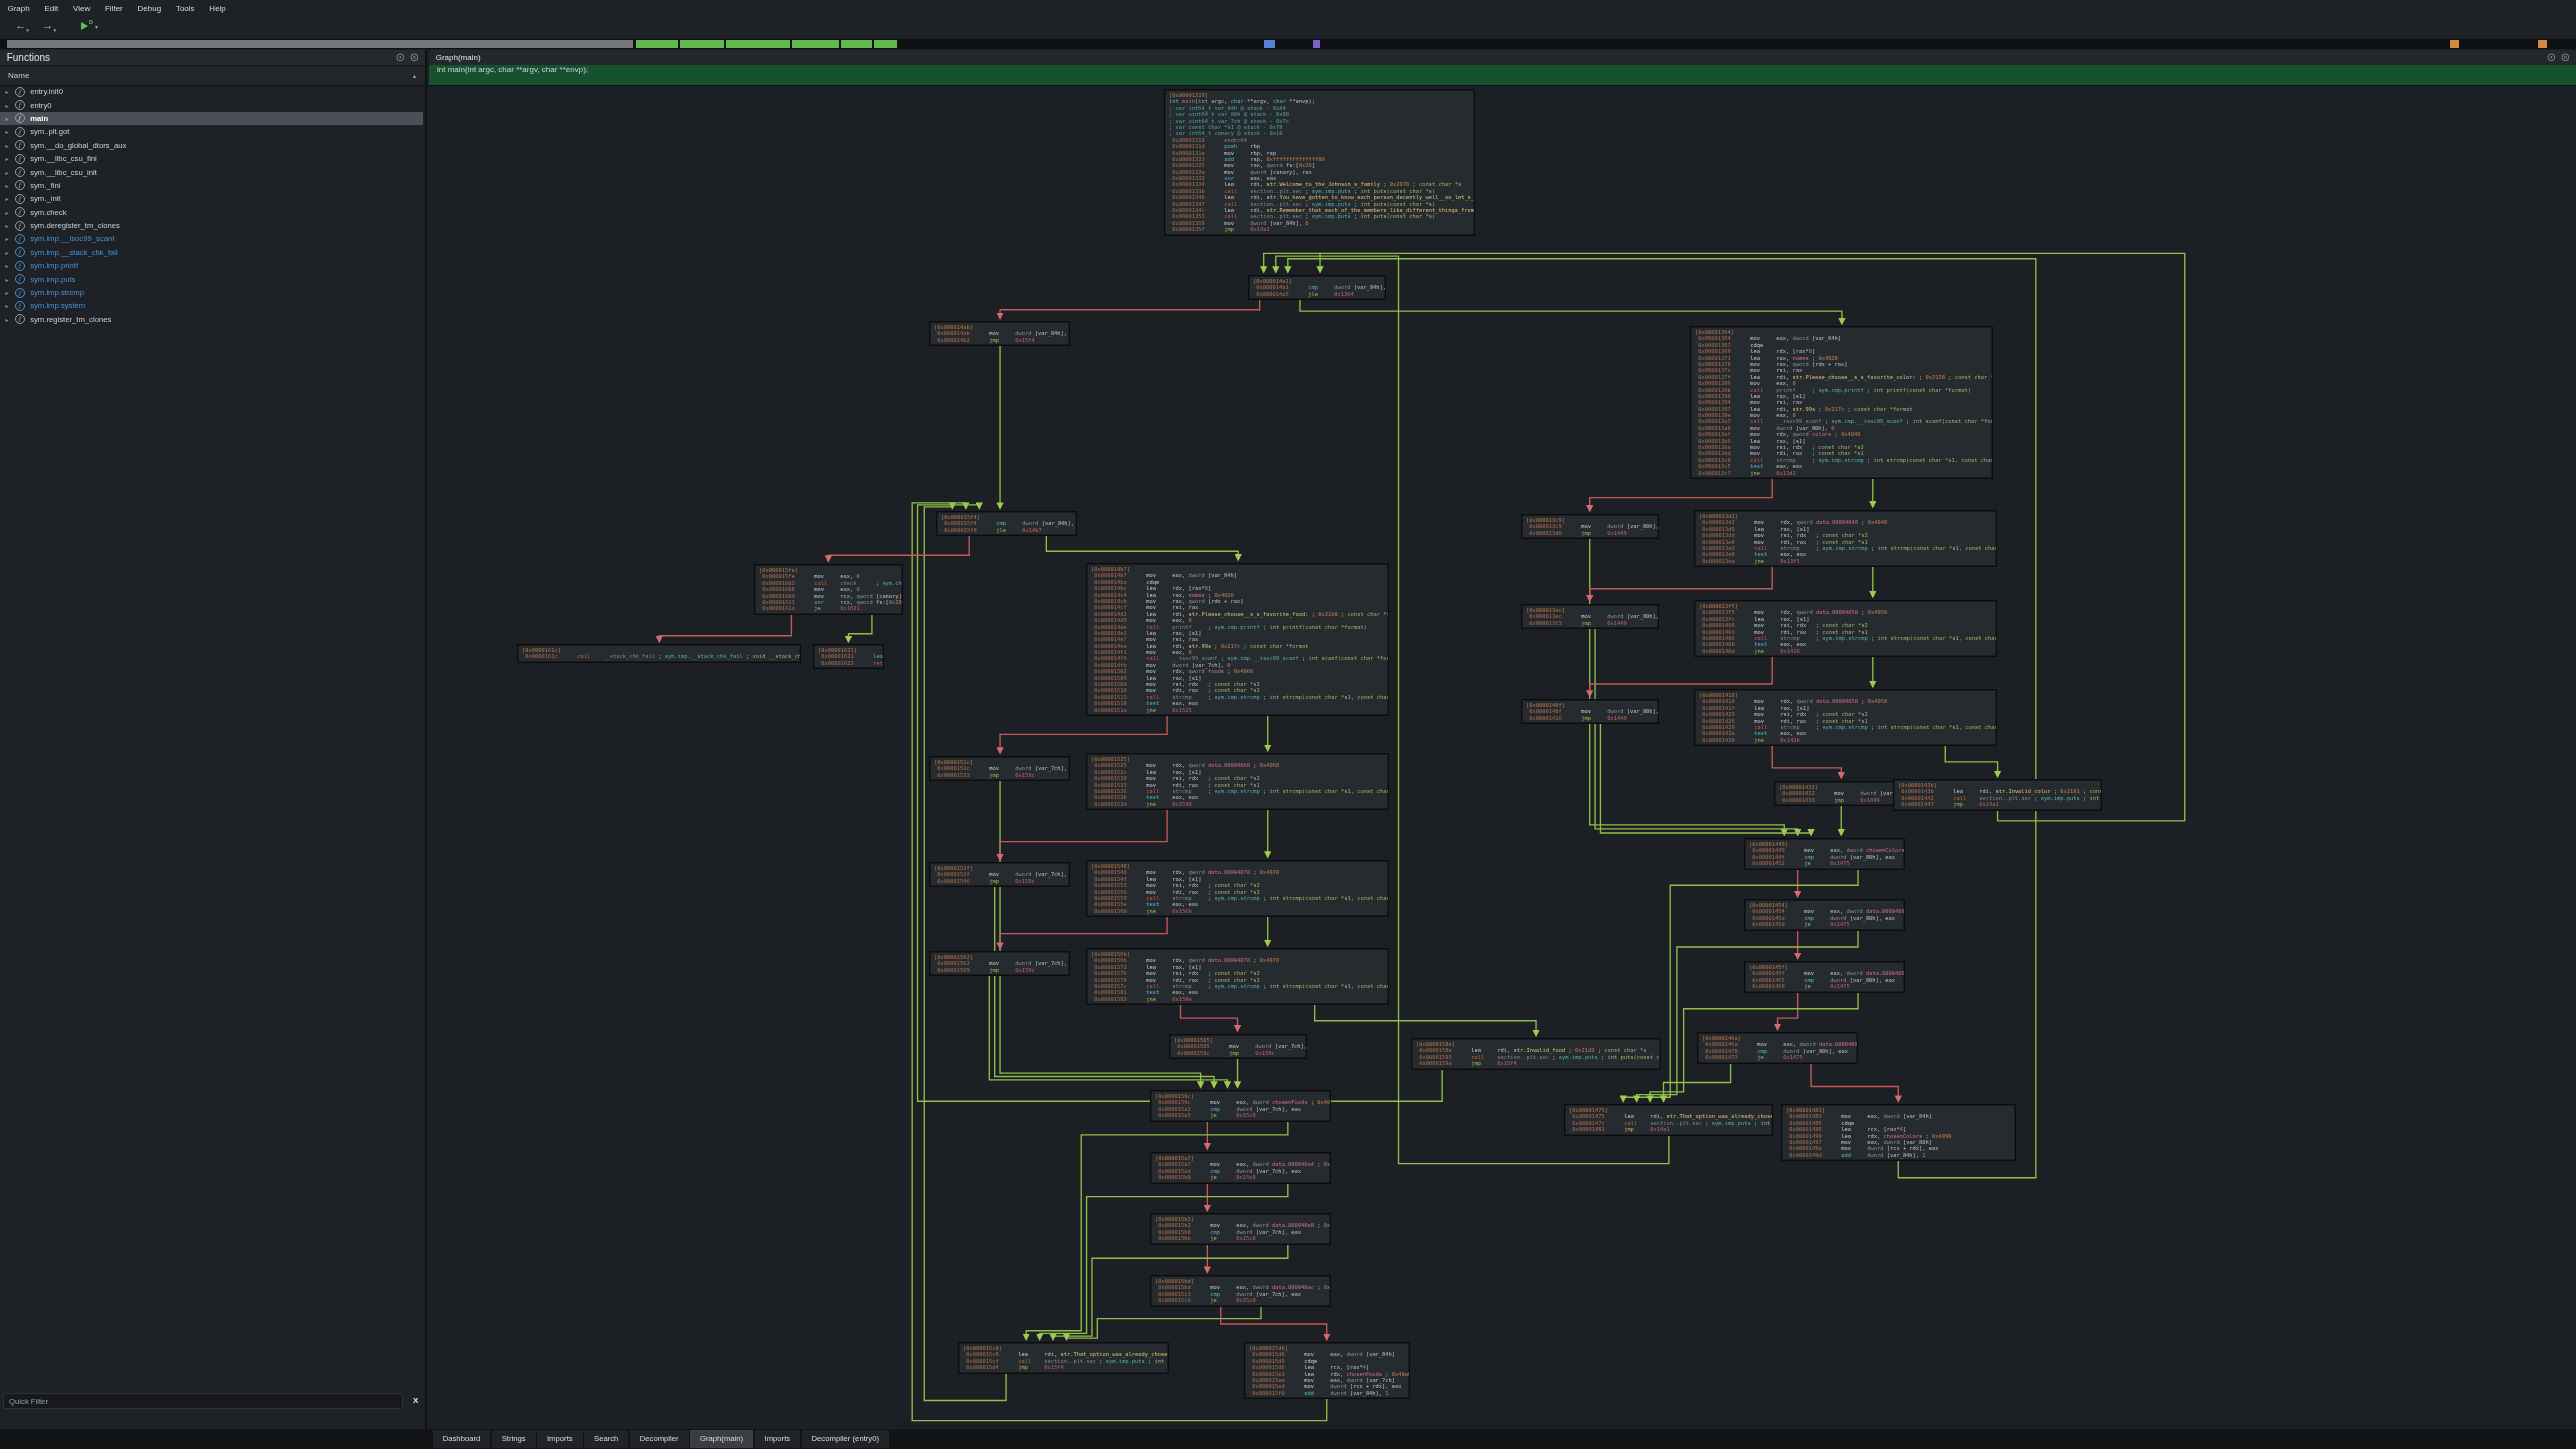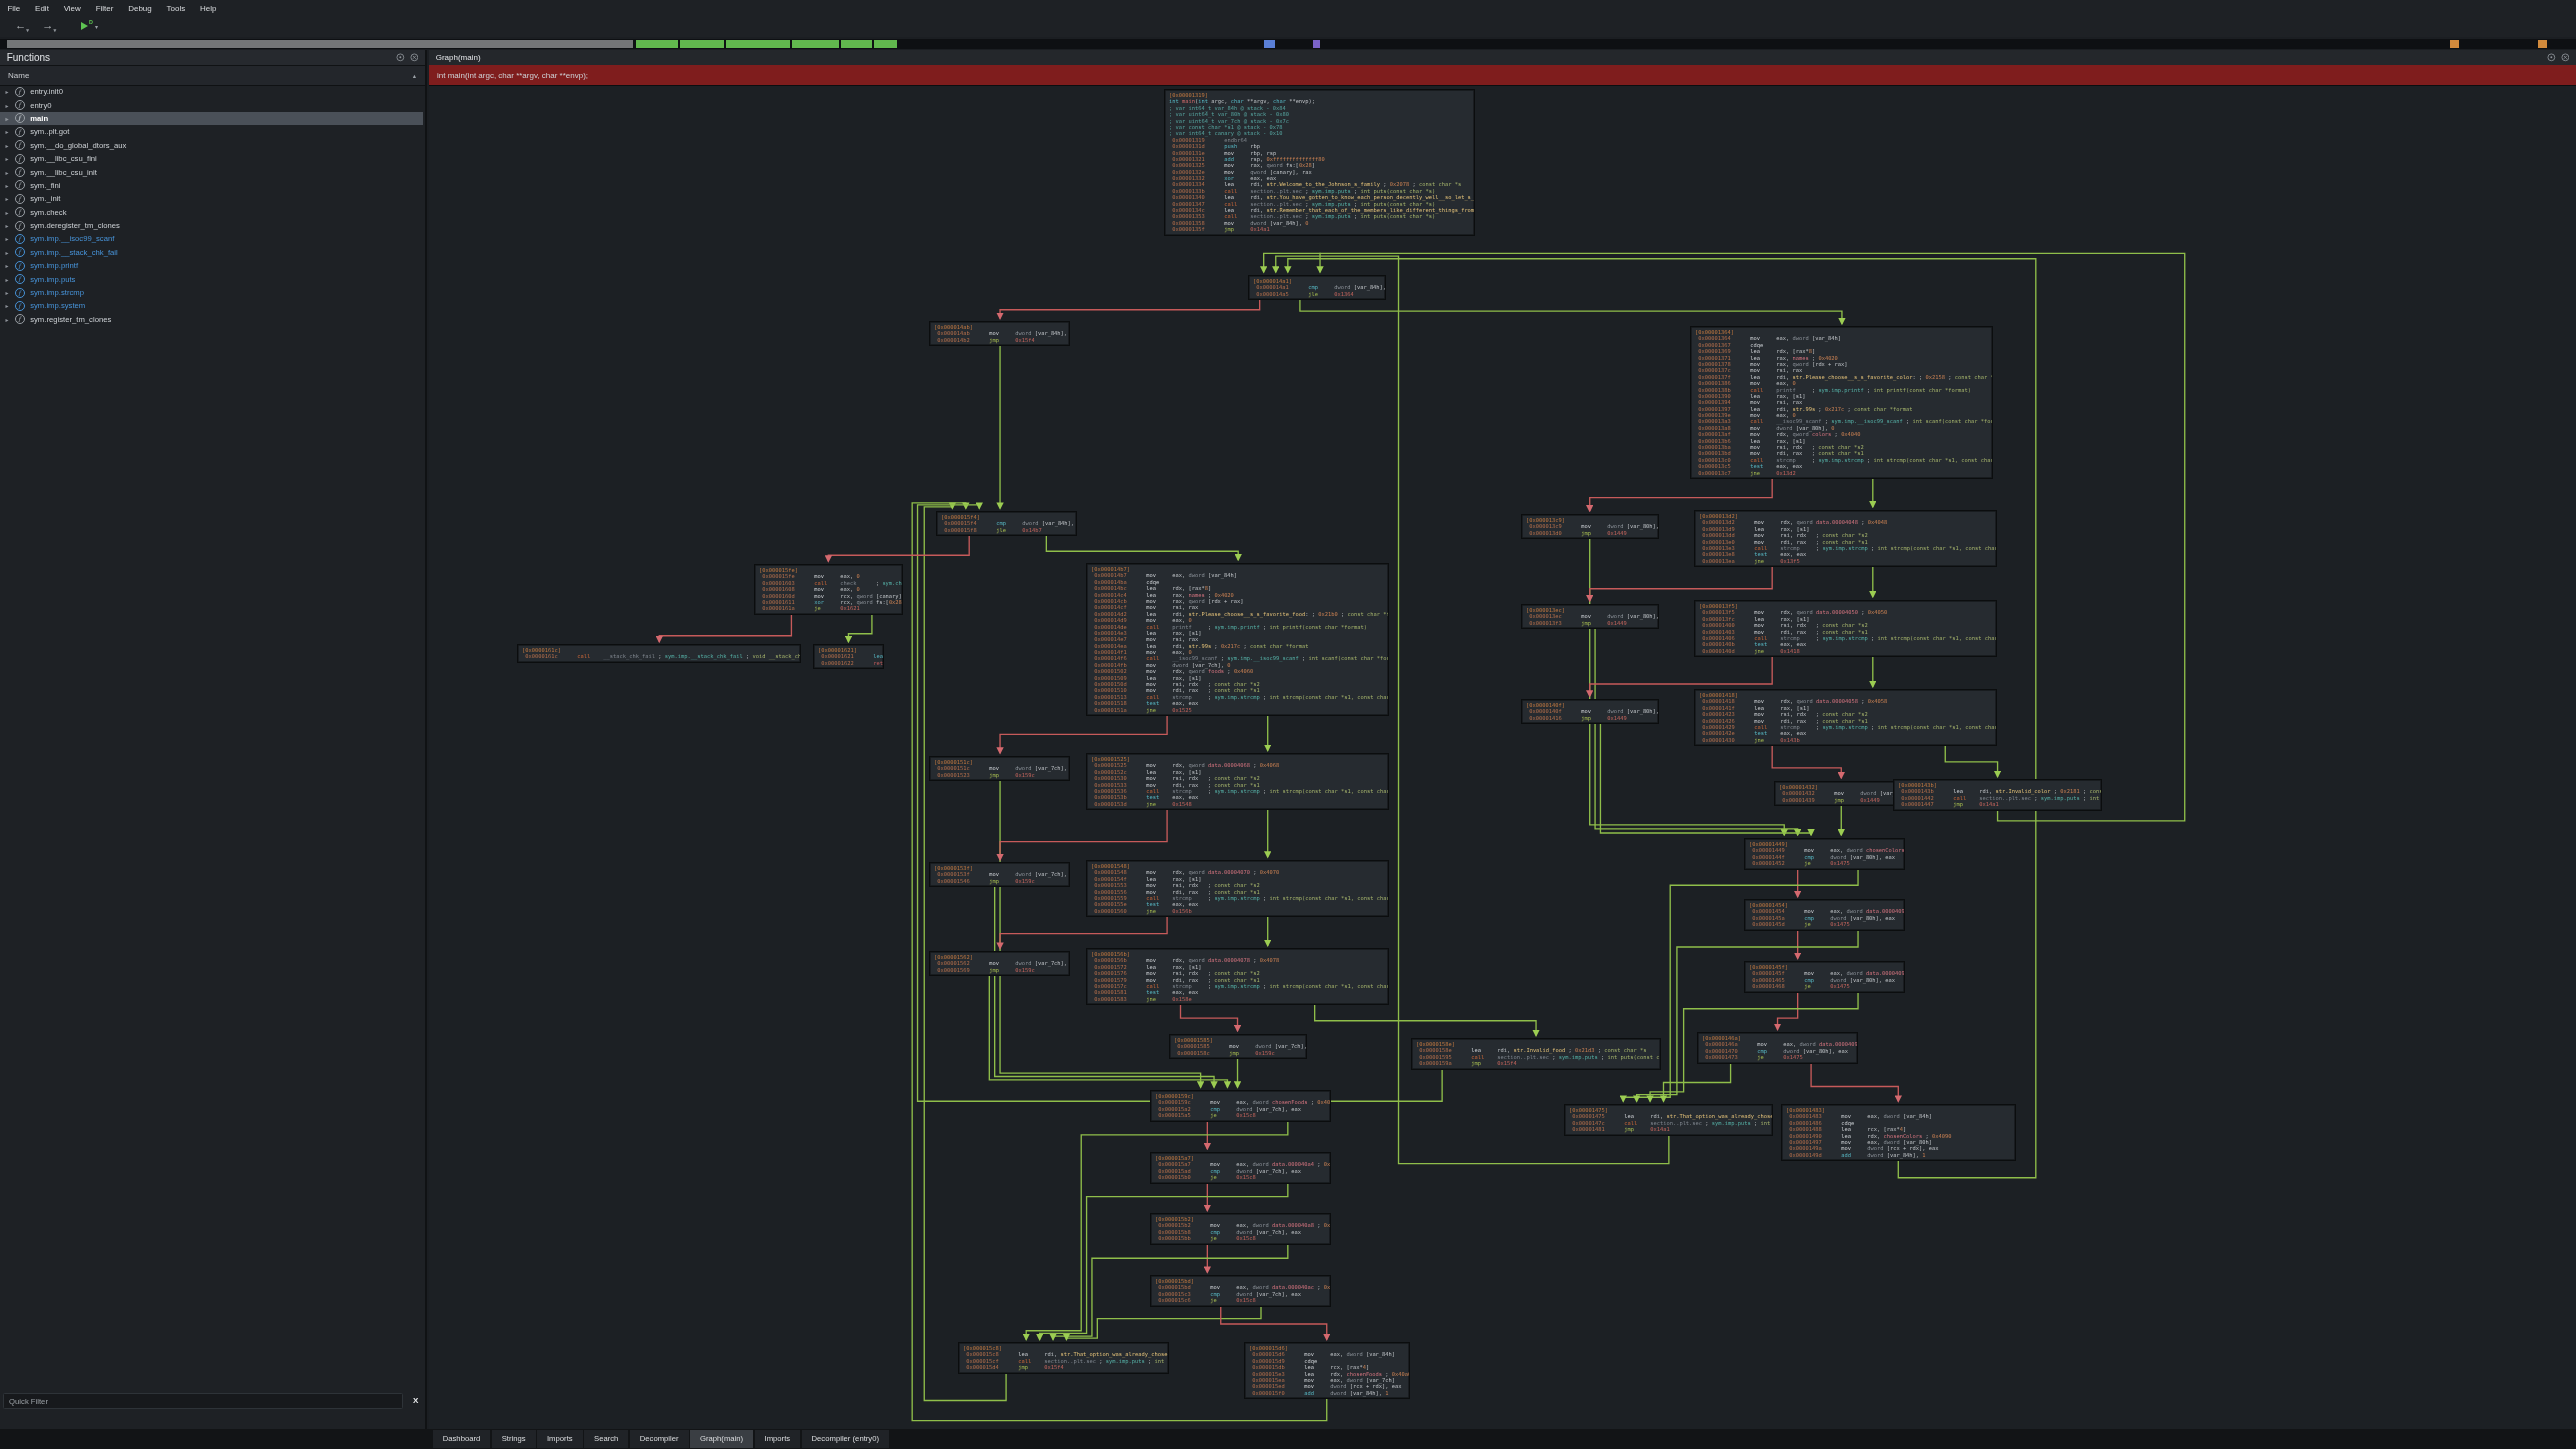--- a/index.html
+++ b/index.html
@@ -45,23 +45,23 @@
   #quickfilter-row{position:absolute;left:2.7px;bottom:20px;right:6.7px;height:16px;}
   #quickfilter{width:400px;height:16px;background:#17191c;border:0.7px solid #2e3338;border-radius:1.3px;
                color:#dfe2e5;font-size:7.7px;padding:0 5.4px;box-sizing:border-box;outline:none;}
   #quickfilter::placeholder{color:#9aa0a5;}
   #qf-clear{position:absolute;right:0;top:2.7px;color:#e8eaec;font-weight:bold;font-size:8px;}
   
   #graph-panel{position:absolute;left:429px;top:50px;width:2147px;height:1379px;background:#1c2024;z-index:10;}
   #graph-titlebar{position:absolute;left:0;top:0;right:0;height:14.8px;background:#24272b;
                   border-bottom:0.7px solid #101214;color:#e3e5e8;font-size:8px;display:flex;
                   align-items:center;padding:0 6.7px;}
-  #fn-signature{position:absolute;left:0;top:15.4px;right:0;height:20px;background:#7f1d1d;
+  #fn-signature{position:absolute;left:0;top:15.4px;right:0;height:20px;background:#14532d;
                 border-bottom:1.3px solid #0c0e10;color:#ced2d6;font-size:8px;display:flex;
-                align-items:center;padding:0 8px;}
+                padding:0 8px;}
   #graph-canvas{position:absolute;left:0;top:37px;right:0;bottom:0;background:#1c2024;overflow:hidden;}
   #edge-svg{position:absolute;left:0;top:0;}
   .gblock{position:absolute;background:#262b30;border:0.7px solid #0b0d0e;box-shadow:0 0 0 0.7px #15181a inset;
           padding:2px 4px;font-family:"DejaVu Sans Mono",monospace;font-size:5.4px;line-height:6.4px;
           color:#bfc3c7;white-space:pre;overflow:hidden;box-sizing:border-box;z-index:5;}
   .ln{height:6.4px;}
   .c-hdr{color:#c07840;}
   .c-var{color:#55a39e;}
   .c-addr{color:#b56f4b;}
   .mn-m{color:#ced2d6;} .mn-c{color:#56b6c2;} .mn-o{color:#cd6839;} .mn-j{color:#a7bd4f;}
@@ -72,21 +72,21 @@
   
   #tabbar{position:absolute;left:0;bottom:0;width:2576px;height:20px;background:#121416;z-index:40;}
   .tab{position:relative;display:inline-block;height:17.4px;line-height:17.4px;margin:1.3px 0.7px 0 0.7px;
        padding:0 10px;background:#202327;color:#dcdee0;font-size:7.7px;}
   .tab.active{background:#3a3e43;}
 </style>
 </head>
 <body>
 
 <div id="menubar">
-    <span class="menu-item">File</span>
+    <span class="menu-item">Graph</span>
     <span class="menu-item">Edit</span>
     <span class="menu-item">View</span>
     <span class="menu-item">Filter</span>
     <span class="menu-item">Debug</span>
     <span class="menu-item">Tools</span>
     <span class="menu-item">Help</span>
   </div>
 
 <div id="toolbar">
   <span class="nav-arrow" id="btn-back"><span>←</span><span class="drop">▾</span></span>

